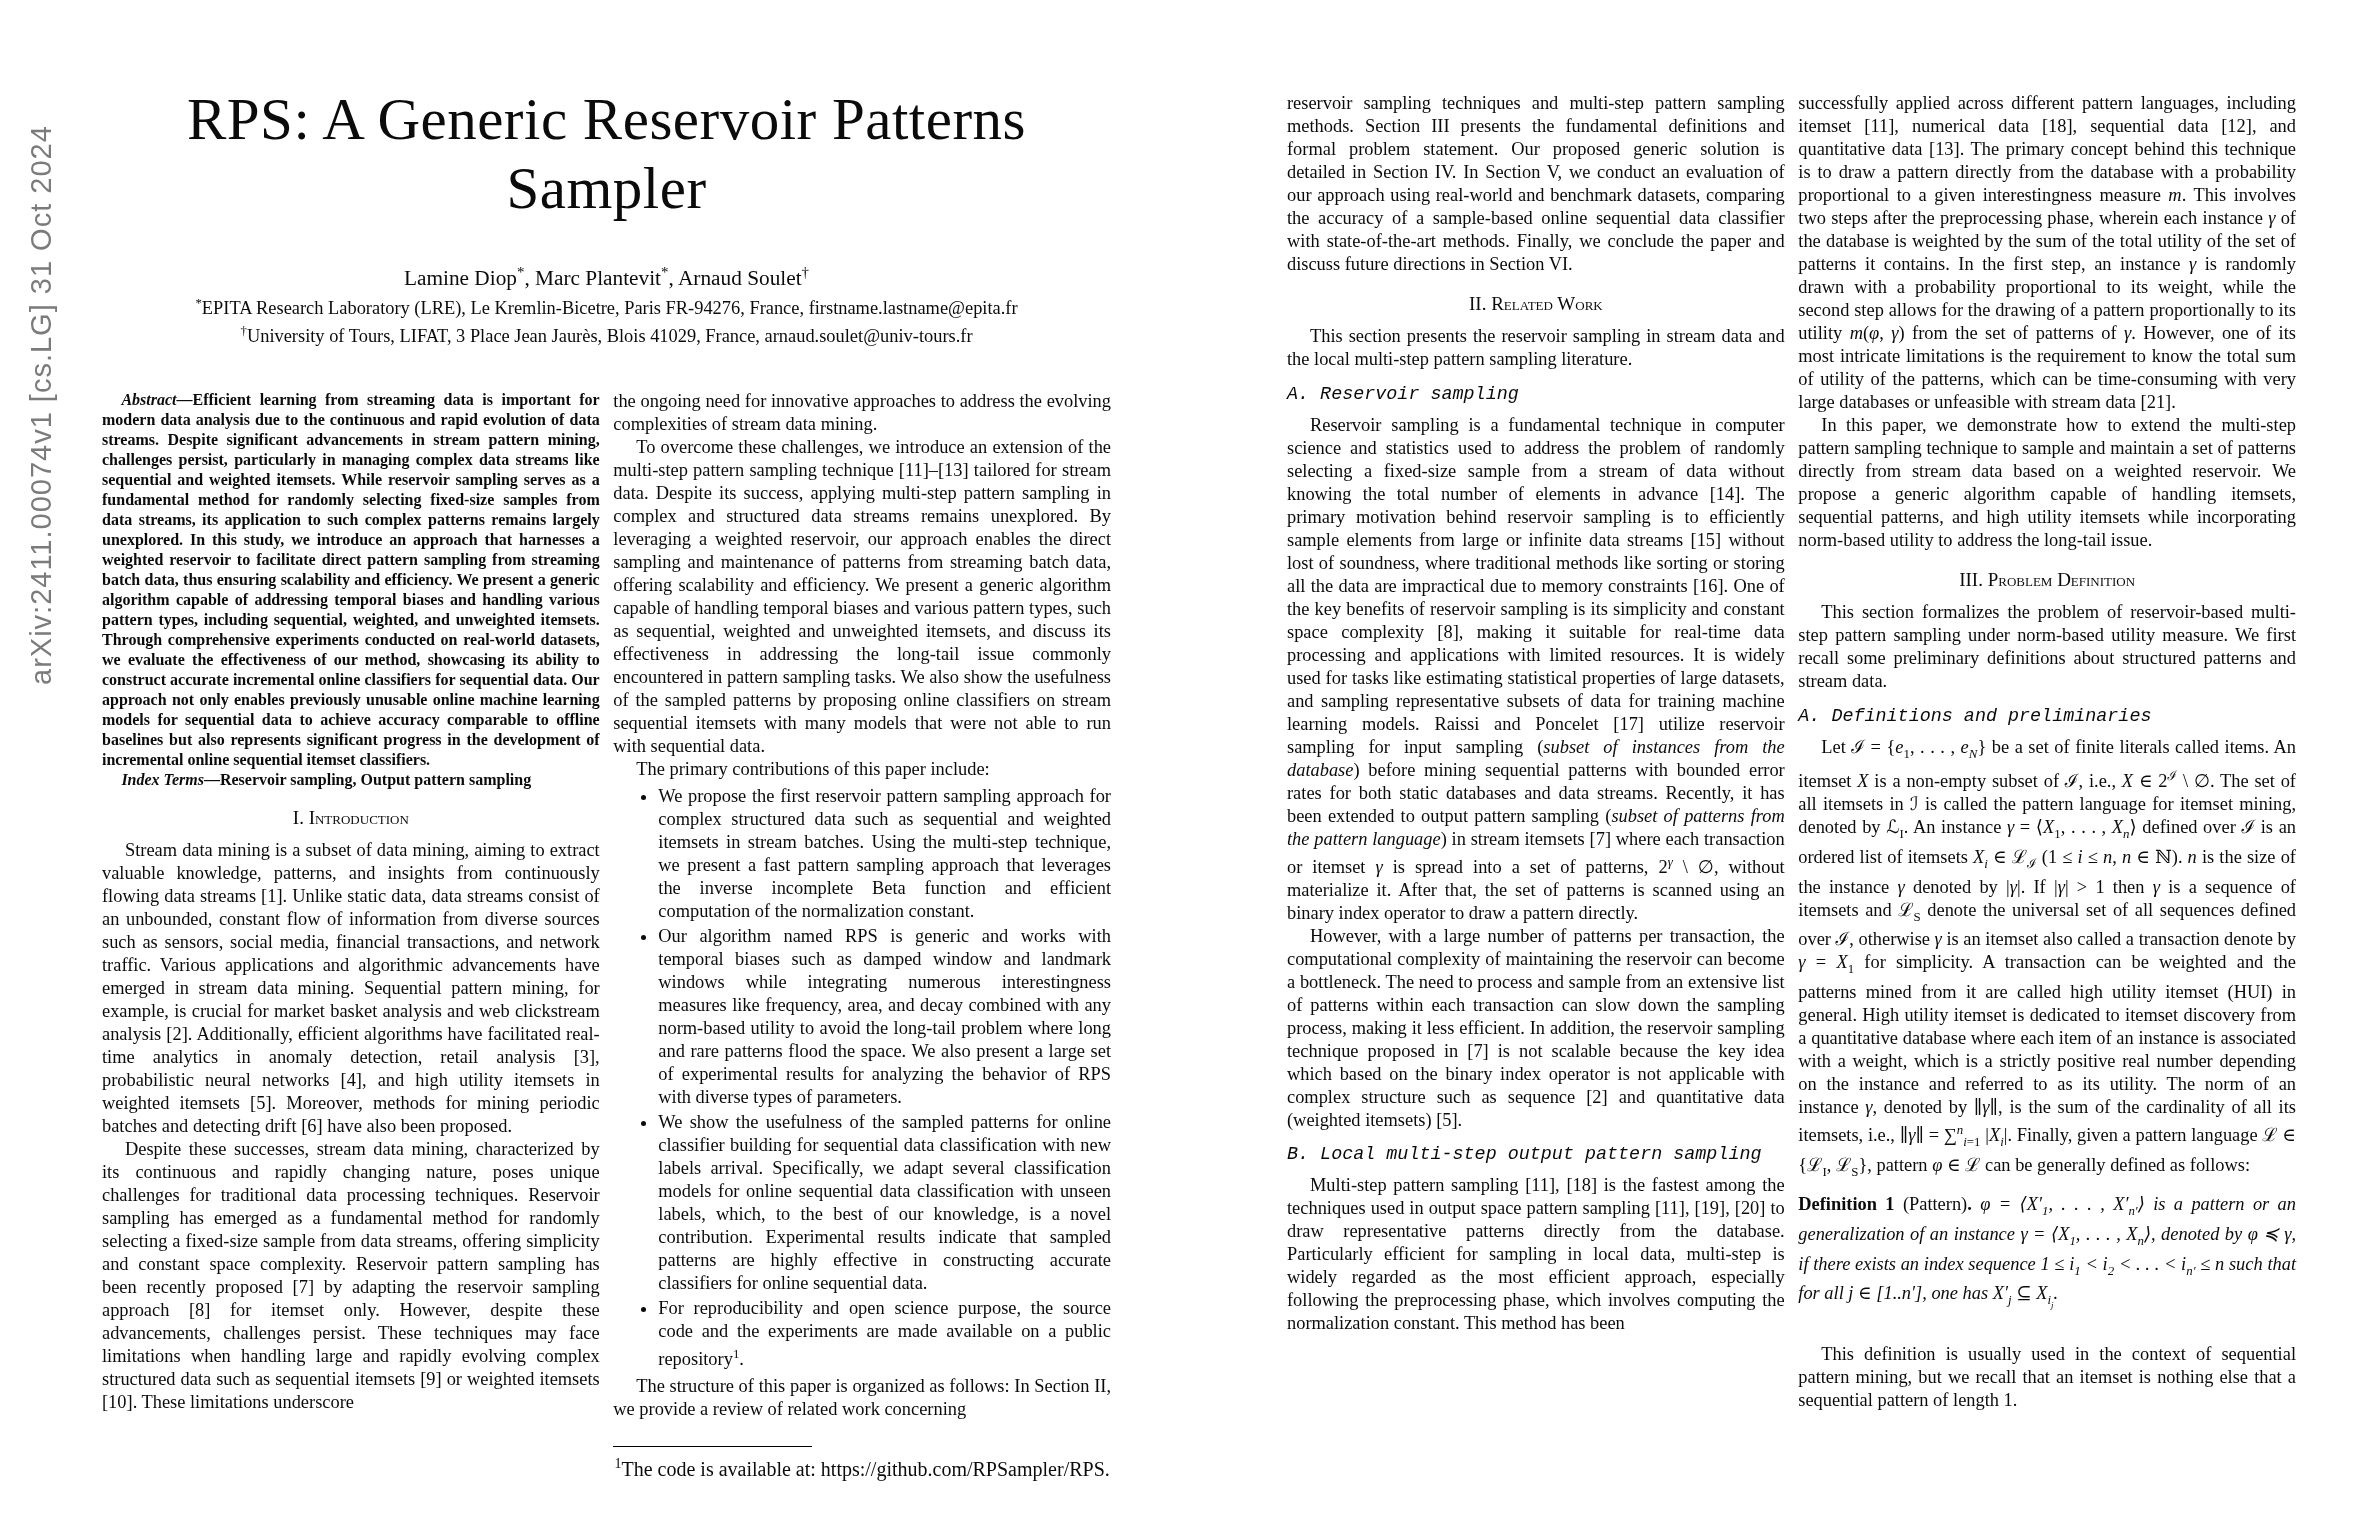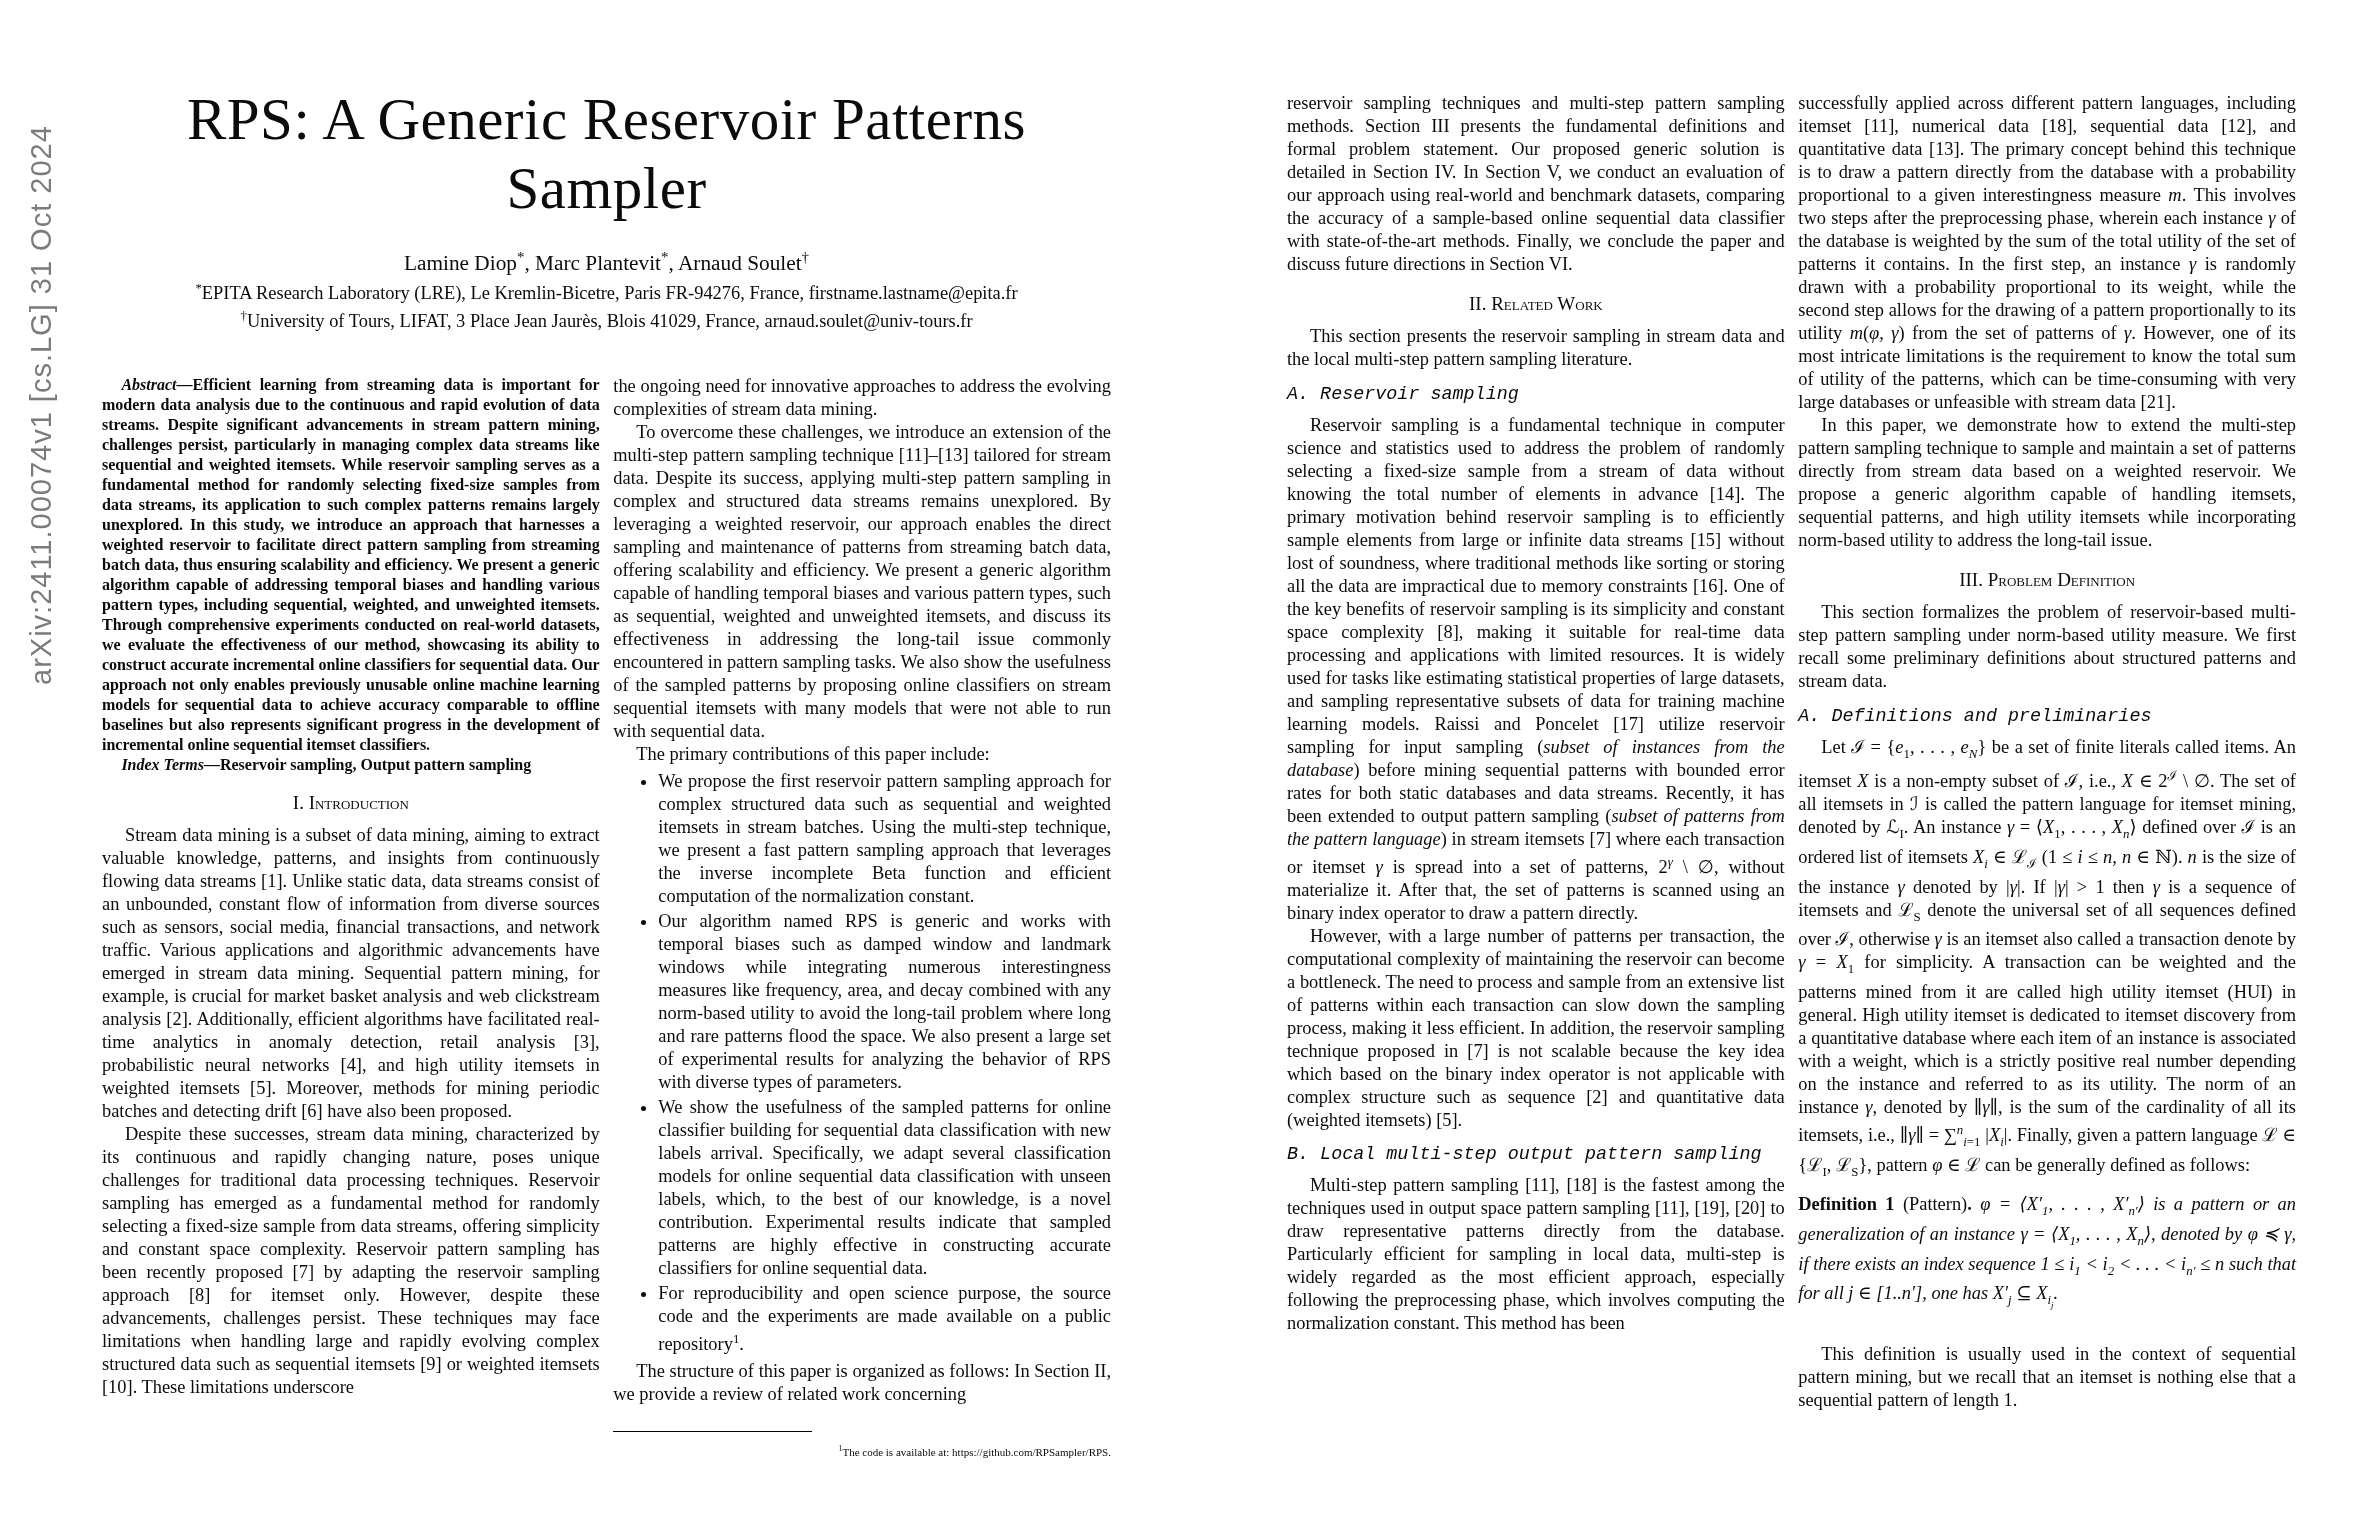--- a/index.html
+++ b/index.html
@@ -14,21 +14,21 @@
     white-space:nowrap;font-family:"Liberation Sans","DejaVu Sans",sans-serif;
     font-size:29px;color:#7b7b7b;letter-spacing:1px;
   }
   .page{position:absolute;top:0;}
   .page1{left:102px;top:58px;width:1009px;}
   .page2{left:1287px;top:92px;width:1009px;}
   .title{
     text-align:center;font-size:59px;font-weight:normal;margin:27px 0 0 0;
     letter-spacing:0.5px;
   }
-  .authors{text-align:center;font-size:21.3px;margin-top:26px;}
+  .authors{text-align:center;font-size:21.3px;margin-top:41px;}
   .affil{text-align:center;font-size:18.4px;margin-top:4.9px;}
   .cols{display:flex;gap:13.6px;margin-top:43px;}
   .page2 .cols{margin-top:0;}
   .col{width:498px;font-size:18.4px;line-height:23px;text-align:justify;}
   p{margin:0;text-indent:23px;}
   p.noindent{text-indent:0;}
   .abstract, .indexterms{
     font-weight:bold;font-size:16px;line-height:20px;text-indent:19.4px;
   }
   .lead-label{font-style:italic;}
@@ -37,21 +37,21 @@
     margin:15.5px 0 10.7px 0;text-indent:0;font-weight:normal;font-family:Liberation Serif, serif;
   }
   .subsec-heading{
     font-style:italic;font-size:18.4px;margin:11.6px 0 7.8px 0;text-indent:0;
     font-weight:normal;text-align:left;font-family:Liberation Mono, monospace;
   }
   ul.contribs{margin:3.9px 0 3.9px 0;padding-left:45px;}
   ul.contribs li{margin-bottom:1.9px;}
   .footnote-block{margin-top:25px;}
   .footnote-rule{width:199px;border-top:1.5px solid #000;margin-bottom:6.8px;}
-  .footnote{font-size:11px;line-height:19.4px;text-indent:13.6px;text-align:right;}
+  .footnote{font-size:20px;line-height:19.4px;text-indent:13.6px;text-align:center;}
   sup{font-size:70%;}
   sub{font-size:70%;}
 </style>
 </head>
 <body>
 
 <div class="arxiv-banner">arXiv:2411.00074v1  [cs.LG]  31 Oct 2024</div>
 
 <div class="page page1">
   <h1 class="title">RPS: A Generic Reservoir Patterns Sampler</h1>

